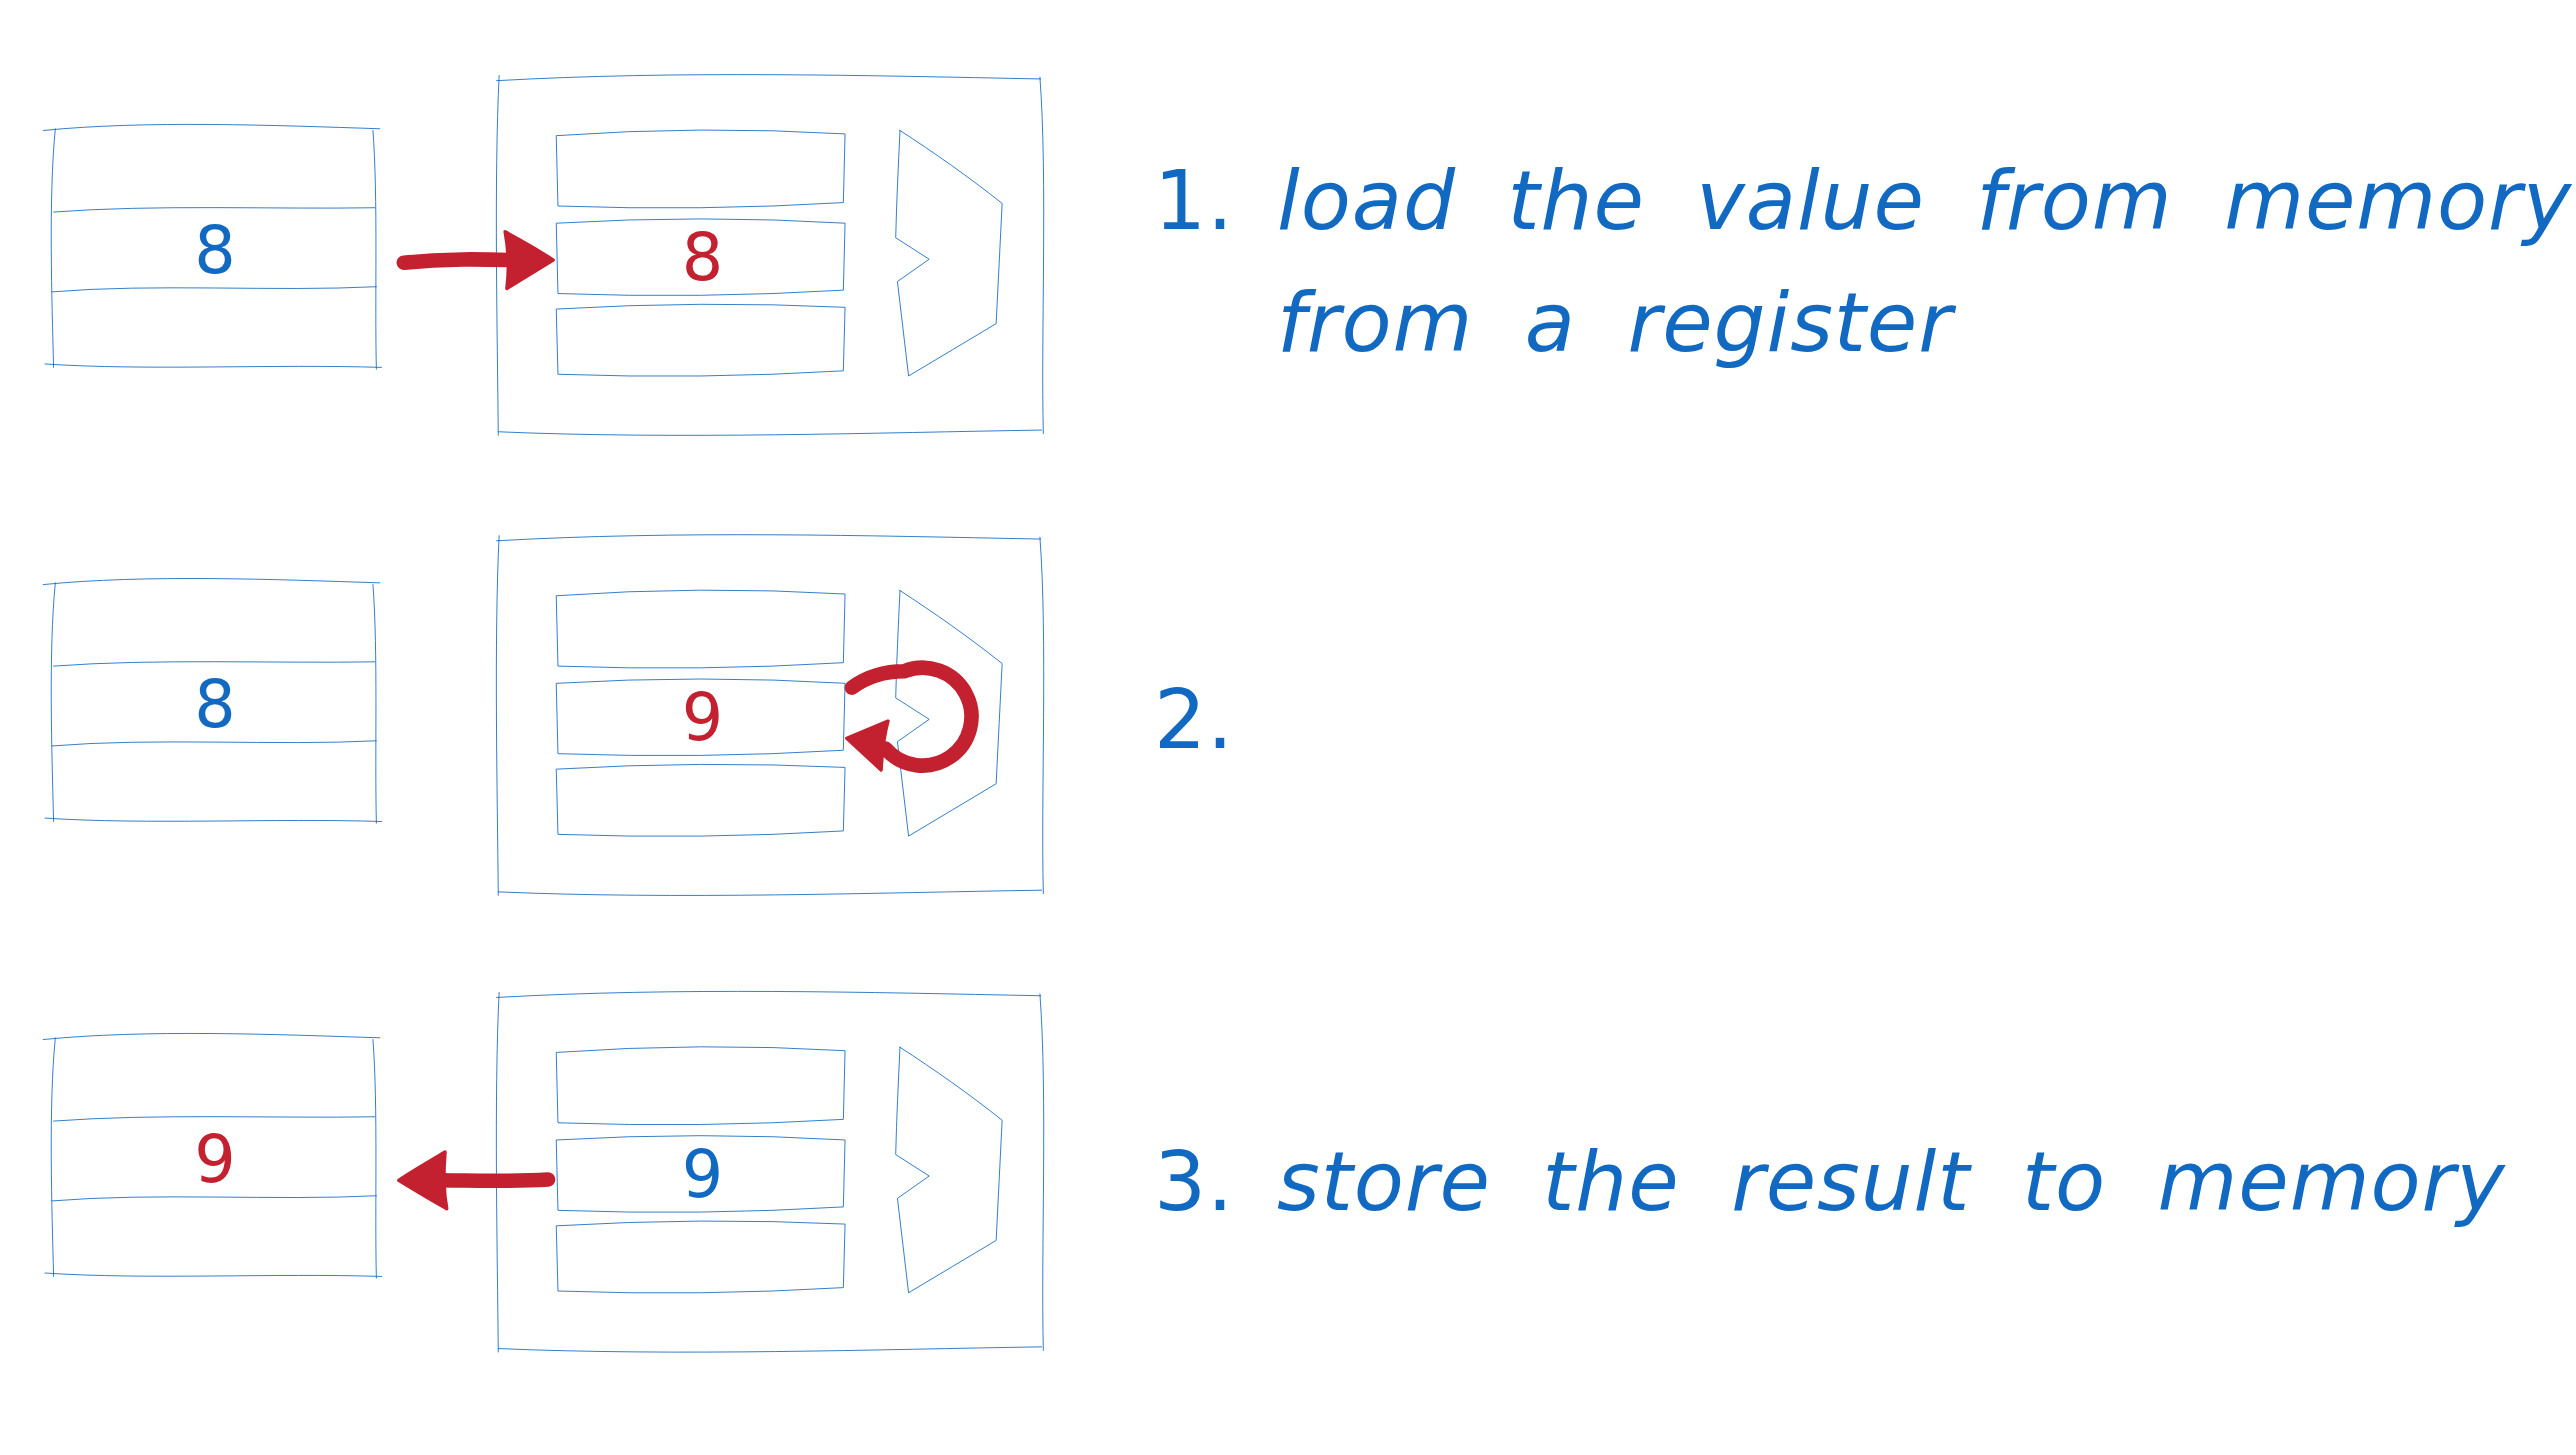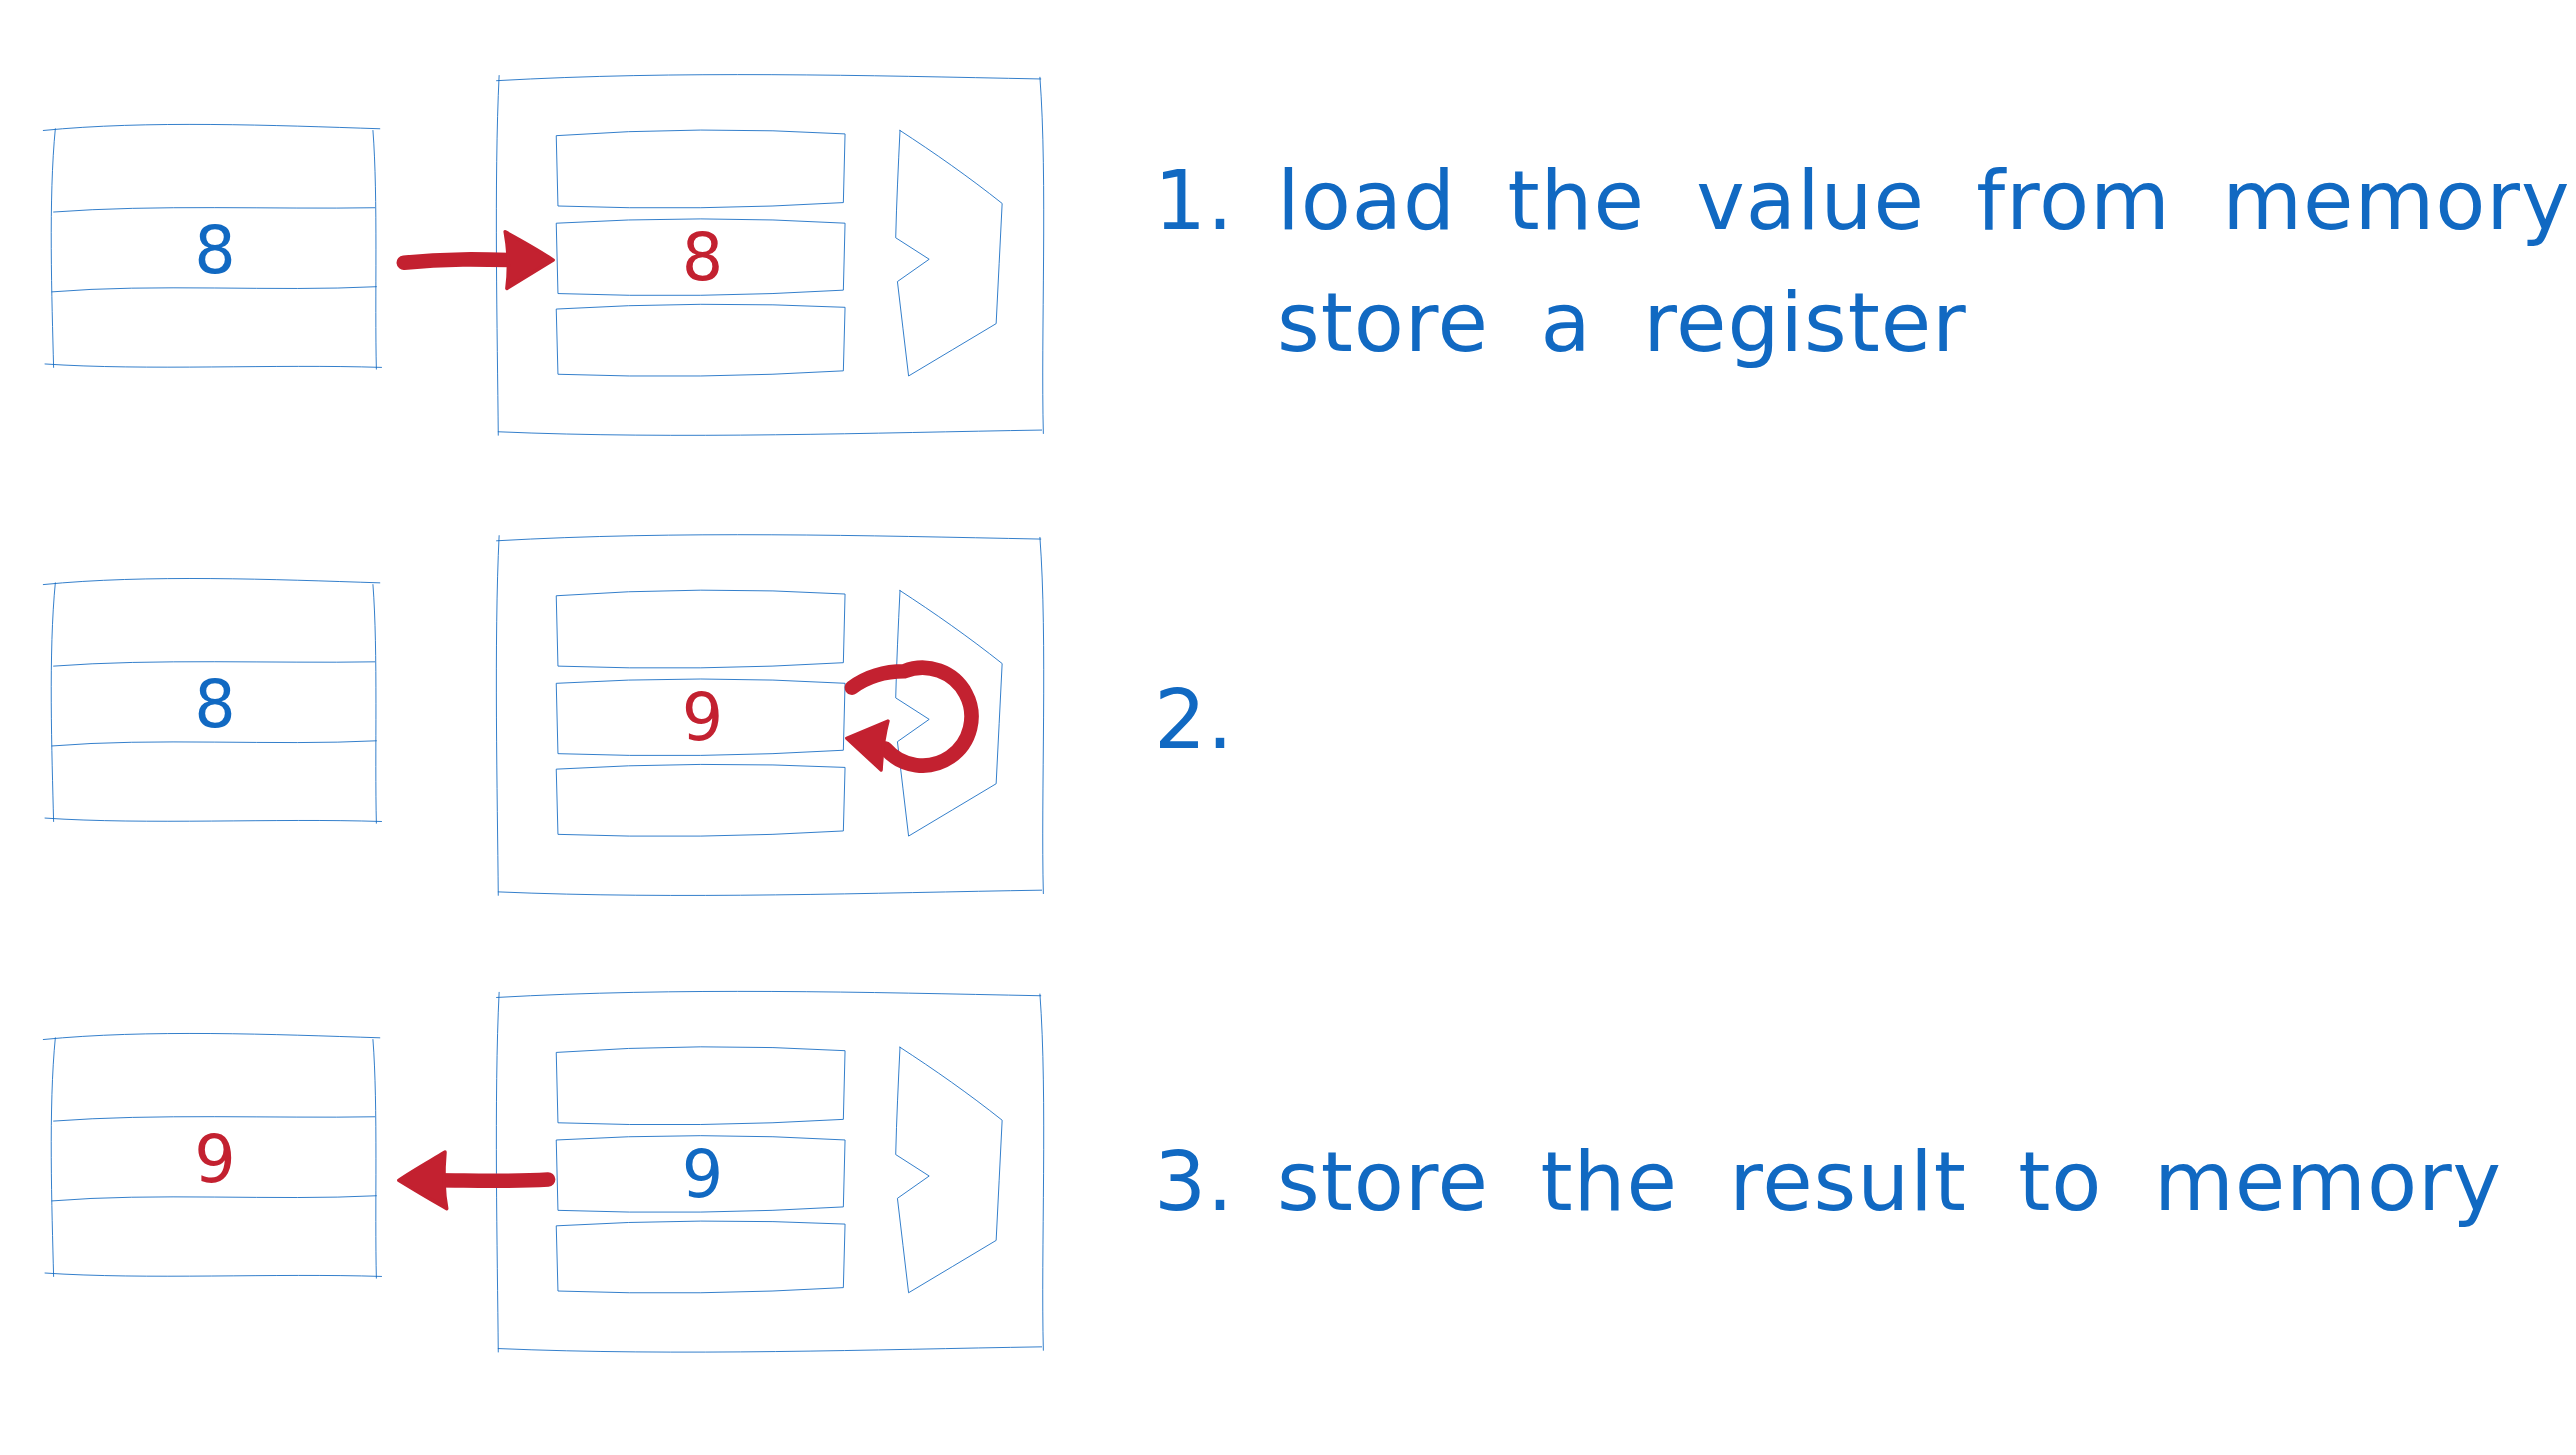--- a/index.html
+++ b/index.html
@@ -57,21 +57,21 @@
     display:flex;
     gap:43px;
     color:var(--blue);
     font-size:82px;
     line-height:122px;
     white-space:nowrap;
     letter-spacing:0.9px;
     word-spacing:0.30em;
   }
   .step-text .num{flex:0 0 auto;}
-  .step-text .lines{display:flex;flex-direction:column;}
+  .step-text .lines{display:flex;flex-direction:column;font-style:italic;}
 </style>
 </head>
 <body>
 
 <div class="canvas">
 
   <svg class="diagram" viewBox="0 0 3000 1695" aria-hidden="true">
     <defs>
 
       <g id="memory-frame">
@@ -138,21 +138,21 @@
       </g>
       <text class="cell-value" x="250" y="1377" fill="#C32130">9</text>
       <text class="cell-value" x="818" y="1394" fill="#1169C2">9</text>
     </g>
   </svg>
 
   <div class="step-text" style="top:140px">
     <span class="num">1.</span>
     <div class="lines">
       <div>load the value from memory</div>
-      <div>store a register</div>
+      <div>from a register</div>
     </div>
   </div>
 
   <div class="step-text" style="top:659px">
     <span class="num">2.</span>
   </div>
 
   <div class="step-text" style="top:1121px">
     <span class="num">3.</span>
     <div class="lines">

